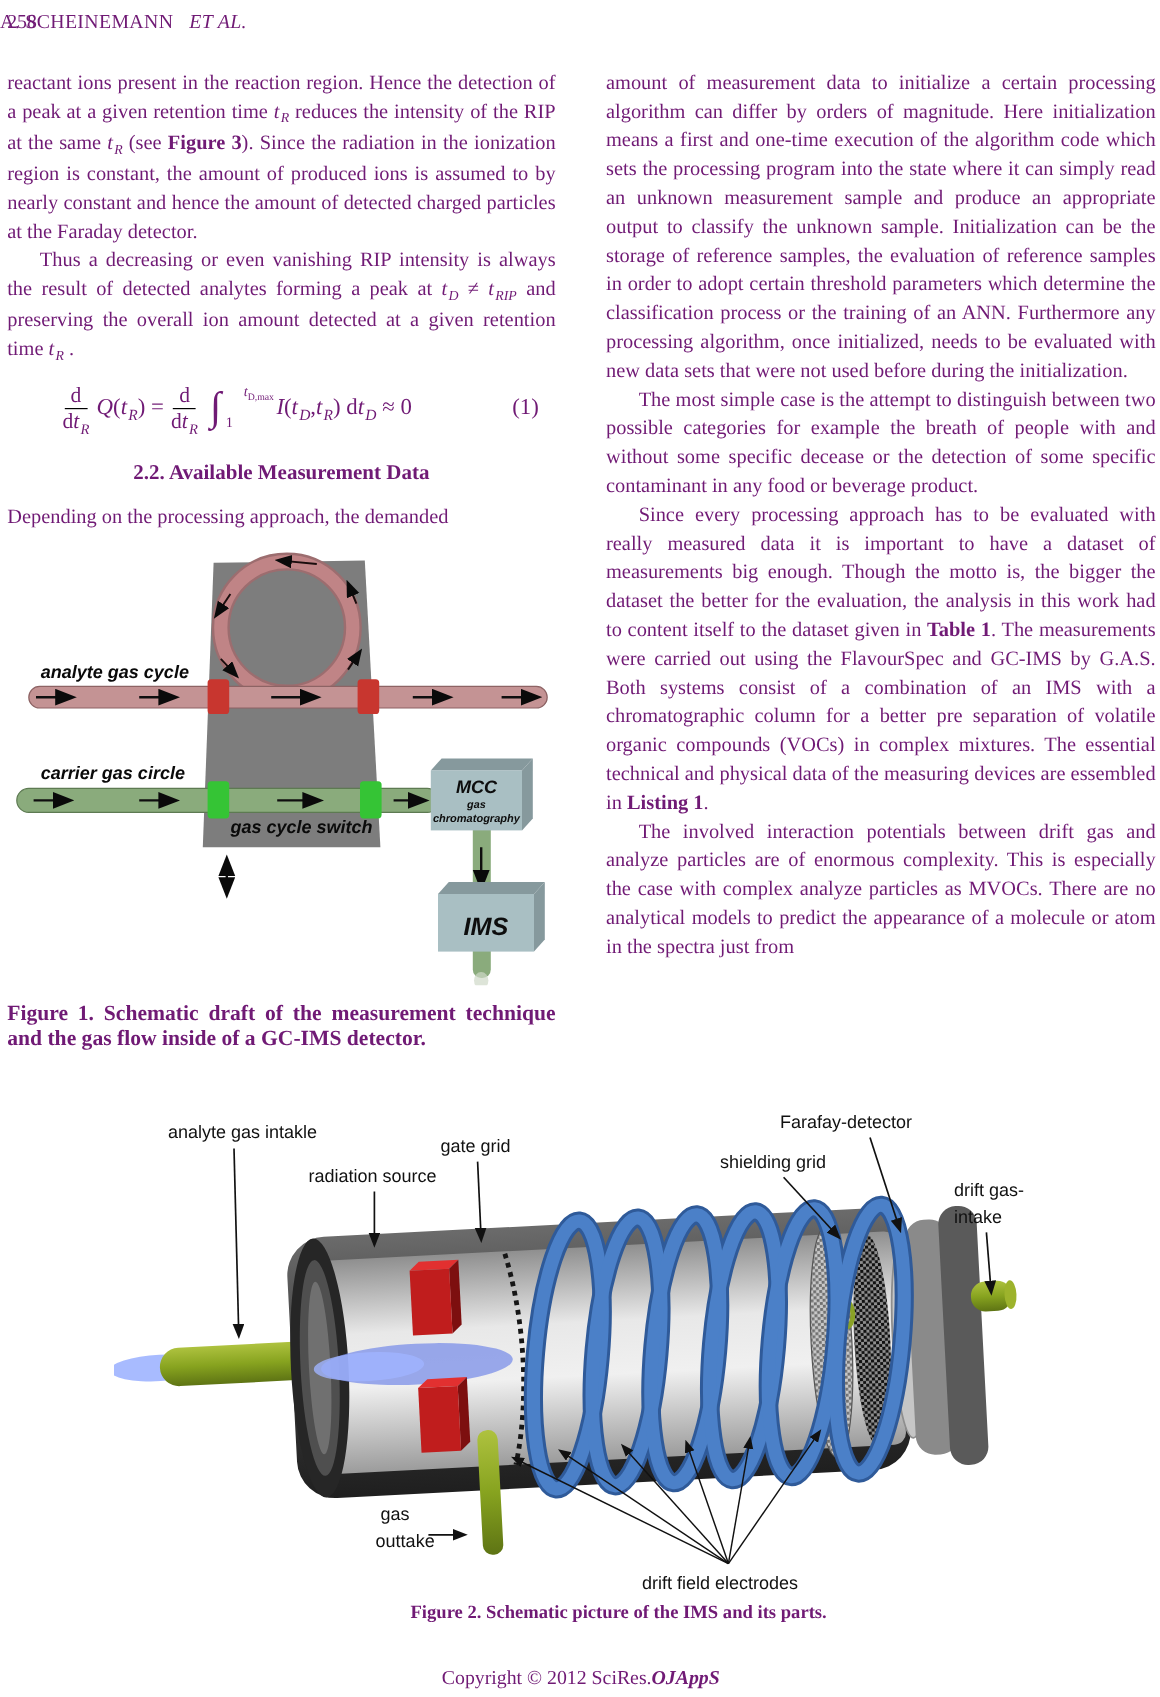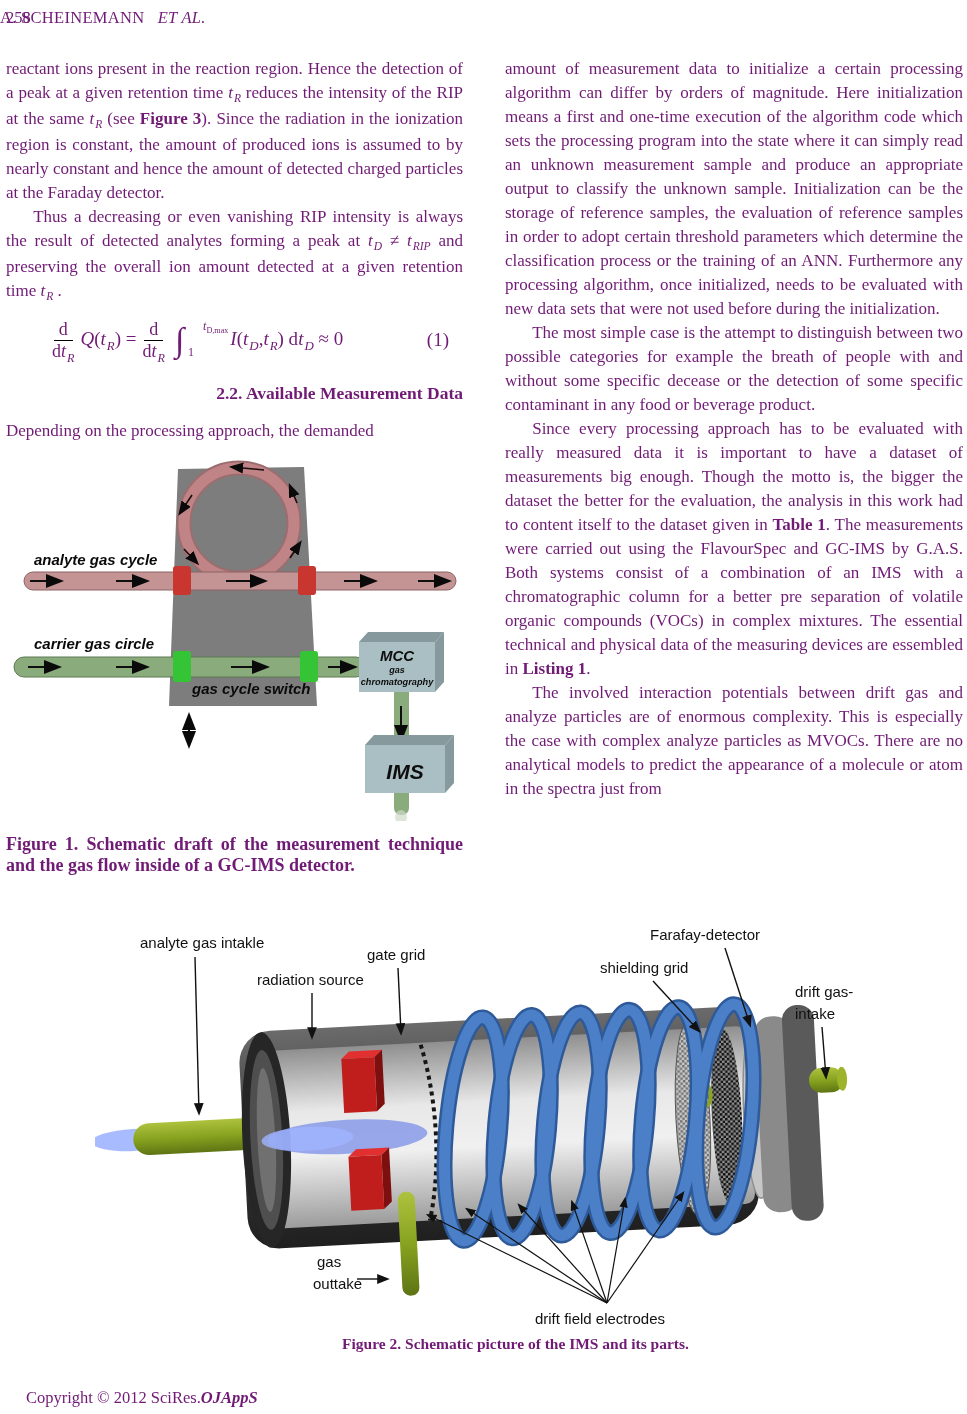--- a/index.html
+++ b/index.html
@@ -25,30 +25,30 @@
   .eq-body{display:flex;align-items:center;margin-left:40px;}
   .frac{display:inline-flex;flex-direction:column;align-items:center;margin:0 4px;line-height:1.12;font-size:18px;}
   .frac .fnum{border-bottom:1.3px solid #000;padding:0 5px 1px 5px;}
   .frac .fden{padding:0 2px;}
   .intwrap{position:relative;display:inline-block;padding:0 46px 0 4px;}
   .int{font-size:34px;line-height:1;}
   .int-up{position:absolute;top:-9px;left:32px;font-size:12px;white-space:nowrap;}
   .int-lo{position:absolute;bottom:-7px;left:17px;font-size:12px;}
   .eq-tag{margin-left:auto;margin-right:14px;}
   
-  .sec-h{font-weight:bold;font-size:17.5px;margin:20px 0 14px 0;text-align:right;}
+  .sec-h{font-weight:bold;font-size:17.5px;margin:20px 0 14px 0;text-align:center;}
   
   .figcap{font-weight:bold;font-size:18px;line-height:21px;text-align:justify;margin-top:6px;}
   .fig1wrap{margin-top:16px;}
   
   .fig2-block{position:absolute;top:915px;left:0;width:967px;}
   .fig2-svg{display:block;margin-left:95px;}
   .fig2cap{width:100%;text-align:center;font-weight:bold;font-size:15.5px;margin-top:2px;padding-left:32px;}
   
-  .ftr{position:absolute;top:1388px;left:6px;right:5px;display:flex;justify-content:flex-start;font-size:16.5px;margin-left:20px;}
+  .ftr{position:absolute;top:1388px;left:6px;right:5px;display:flex;justify-content:center;font-size:16.5px;}
   .ftr .jrn{font-weight:bold;font-style:italic;}
   
   .f1lab{font-family:"Liberation Sans", sans-serif;font-weight:bold;font-style:italic;font-size:15px;fill:#0a0a0a;}
   .f1box{font-family:"Liberation Sans", sans-serif;font-weight:bold;font-style:italic;fill:#0d0d0d;}
   .f2lab{font-family:"Liberation Sans", sans-serif;font-size:15px;fill:#111;}
 </style>
 </head>
 <body>
 
 <div class="page">

